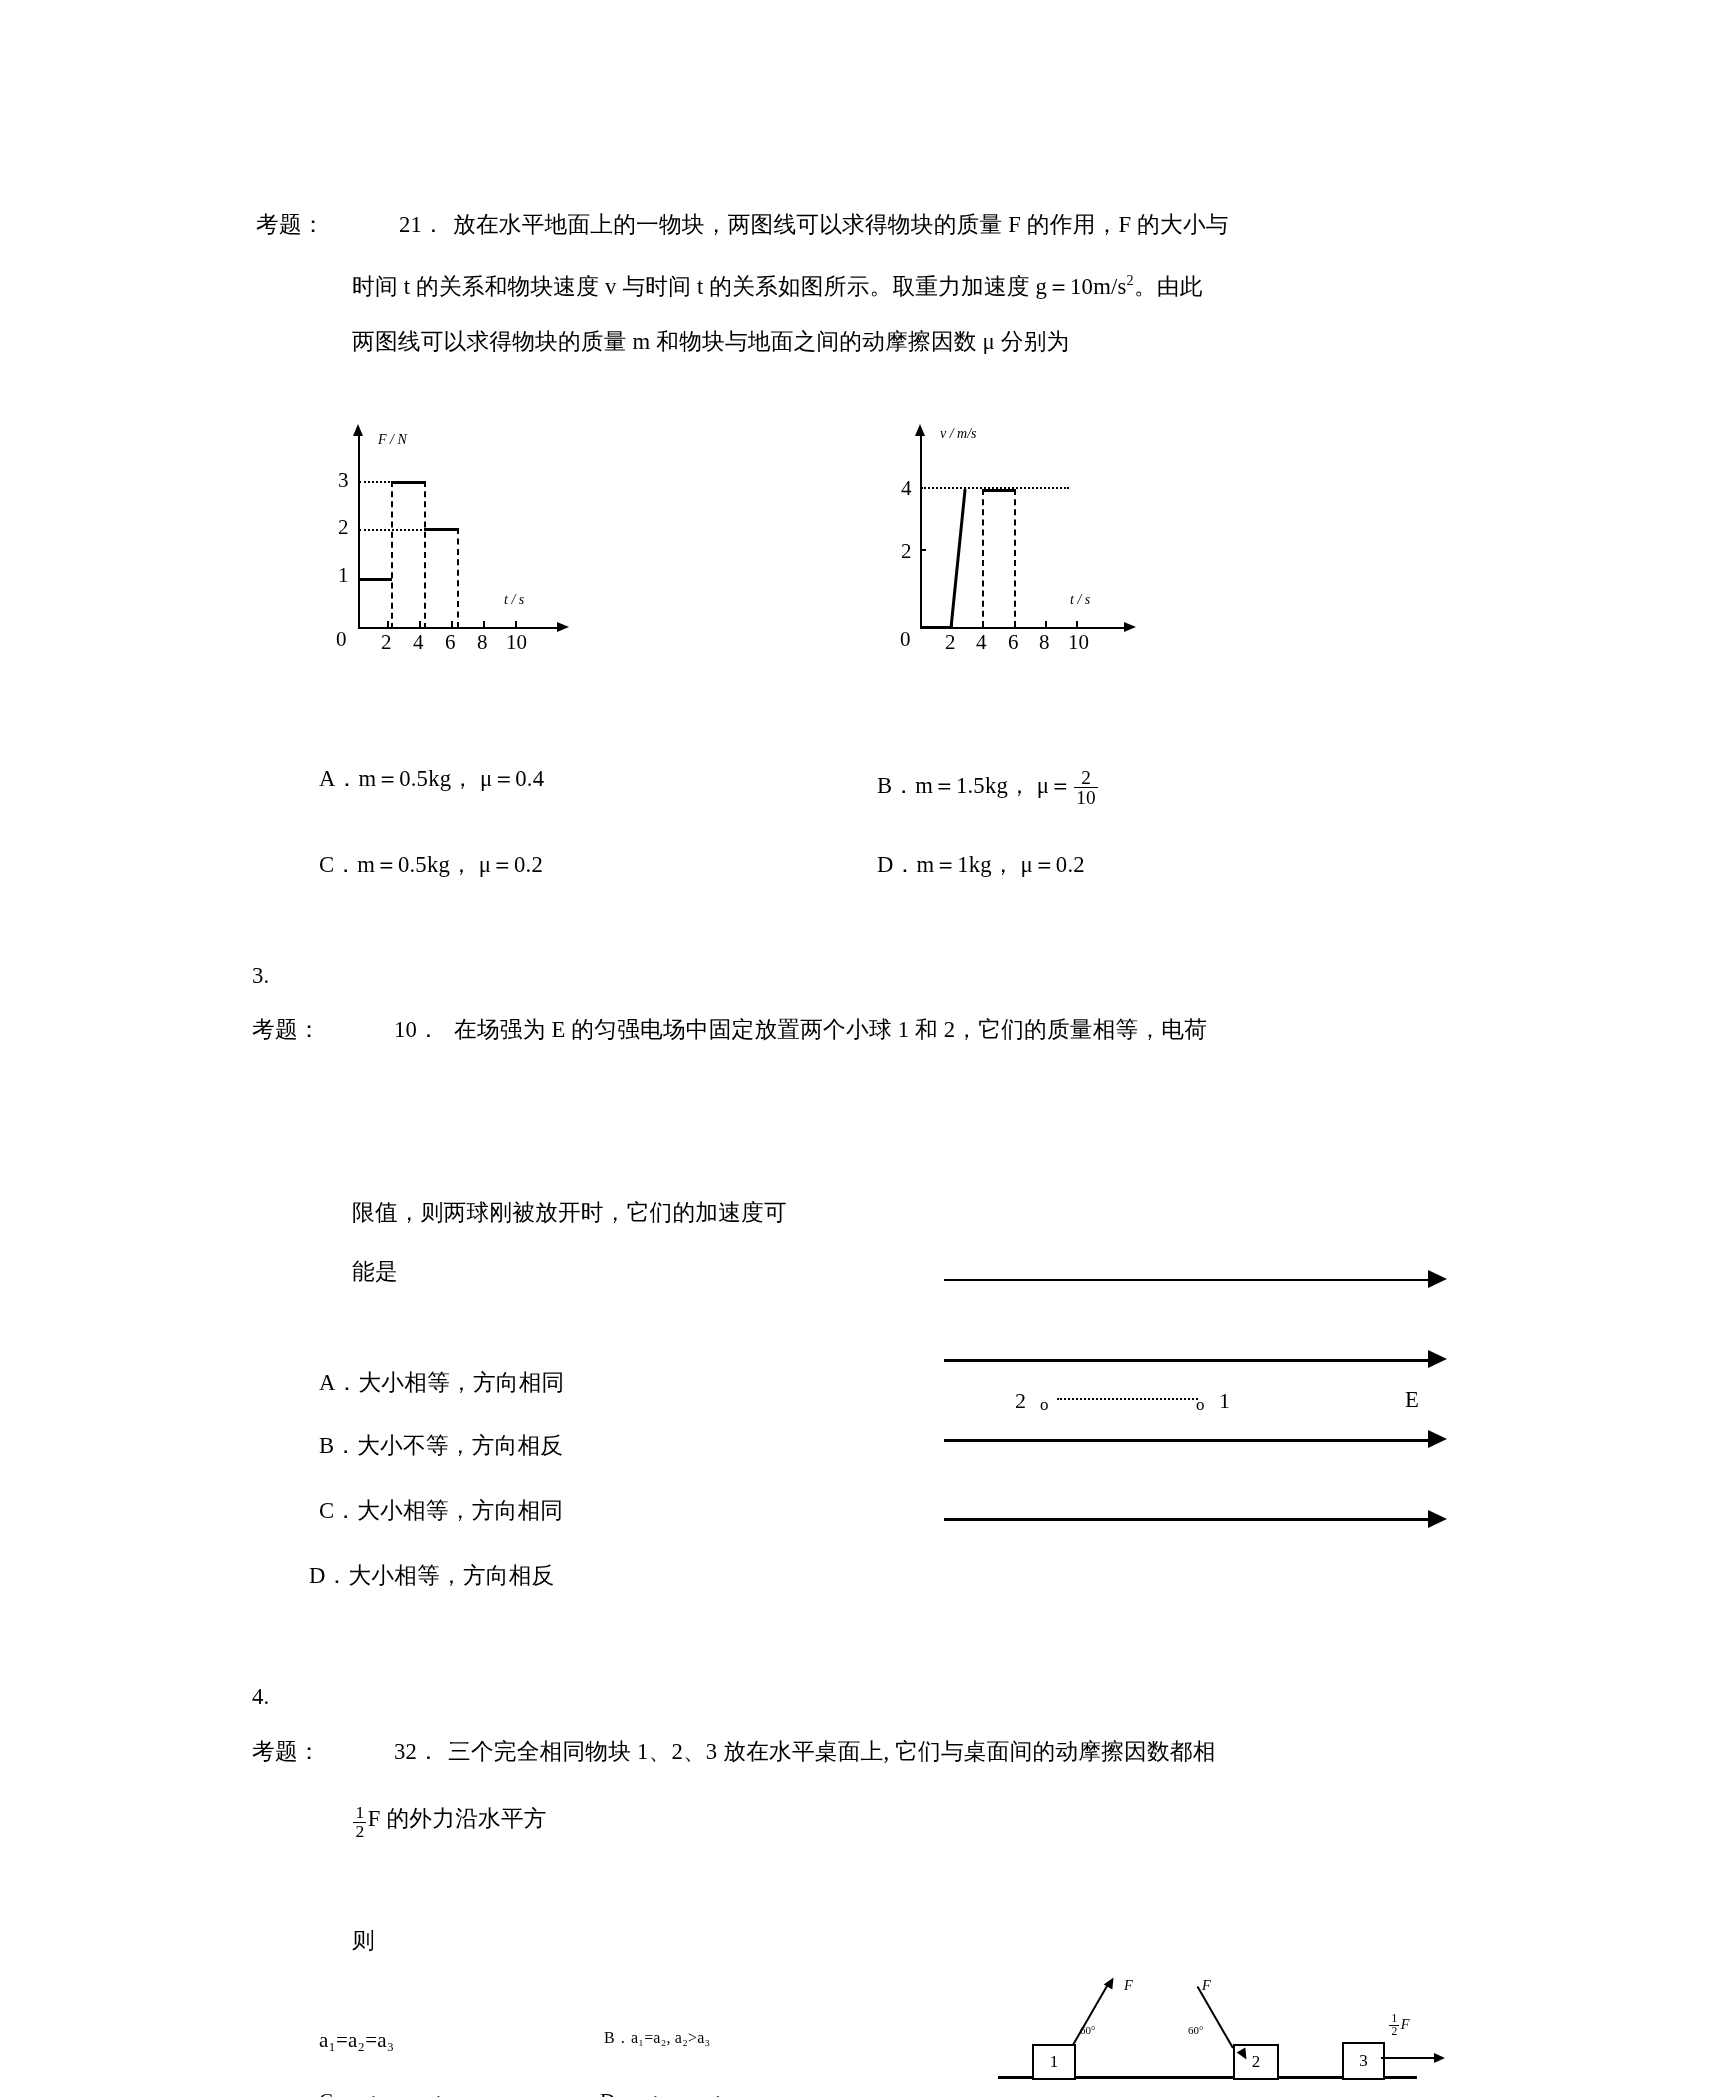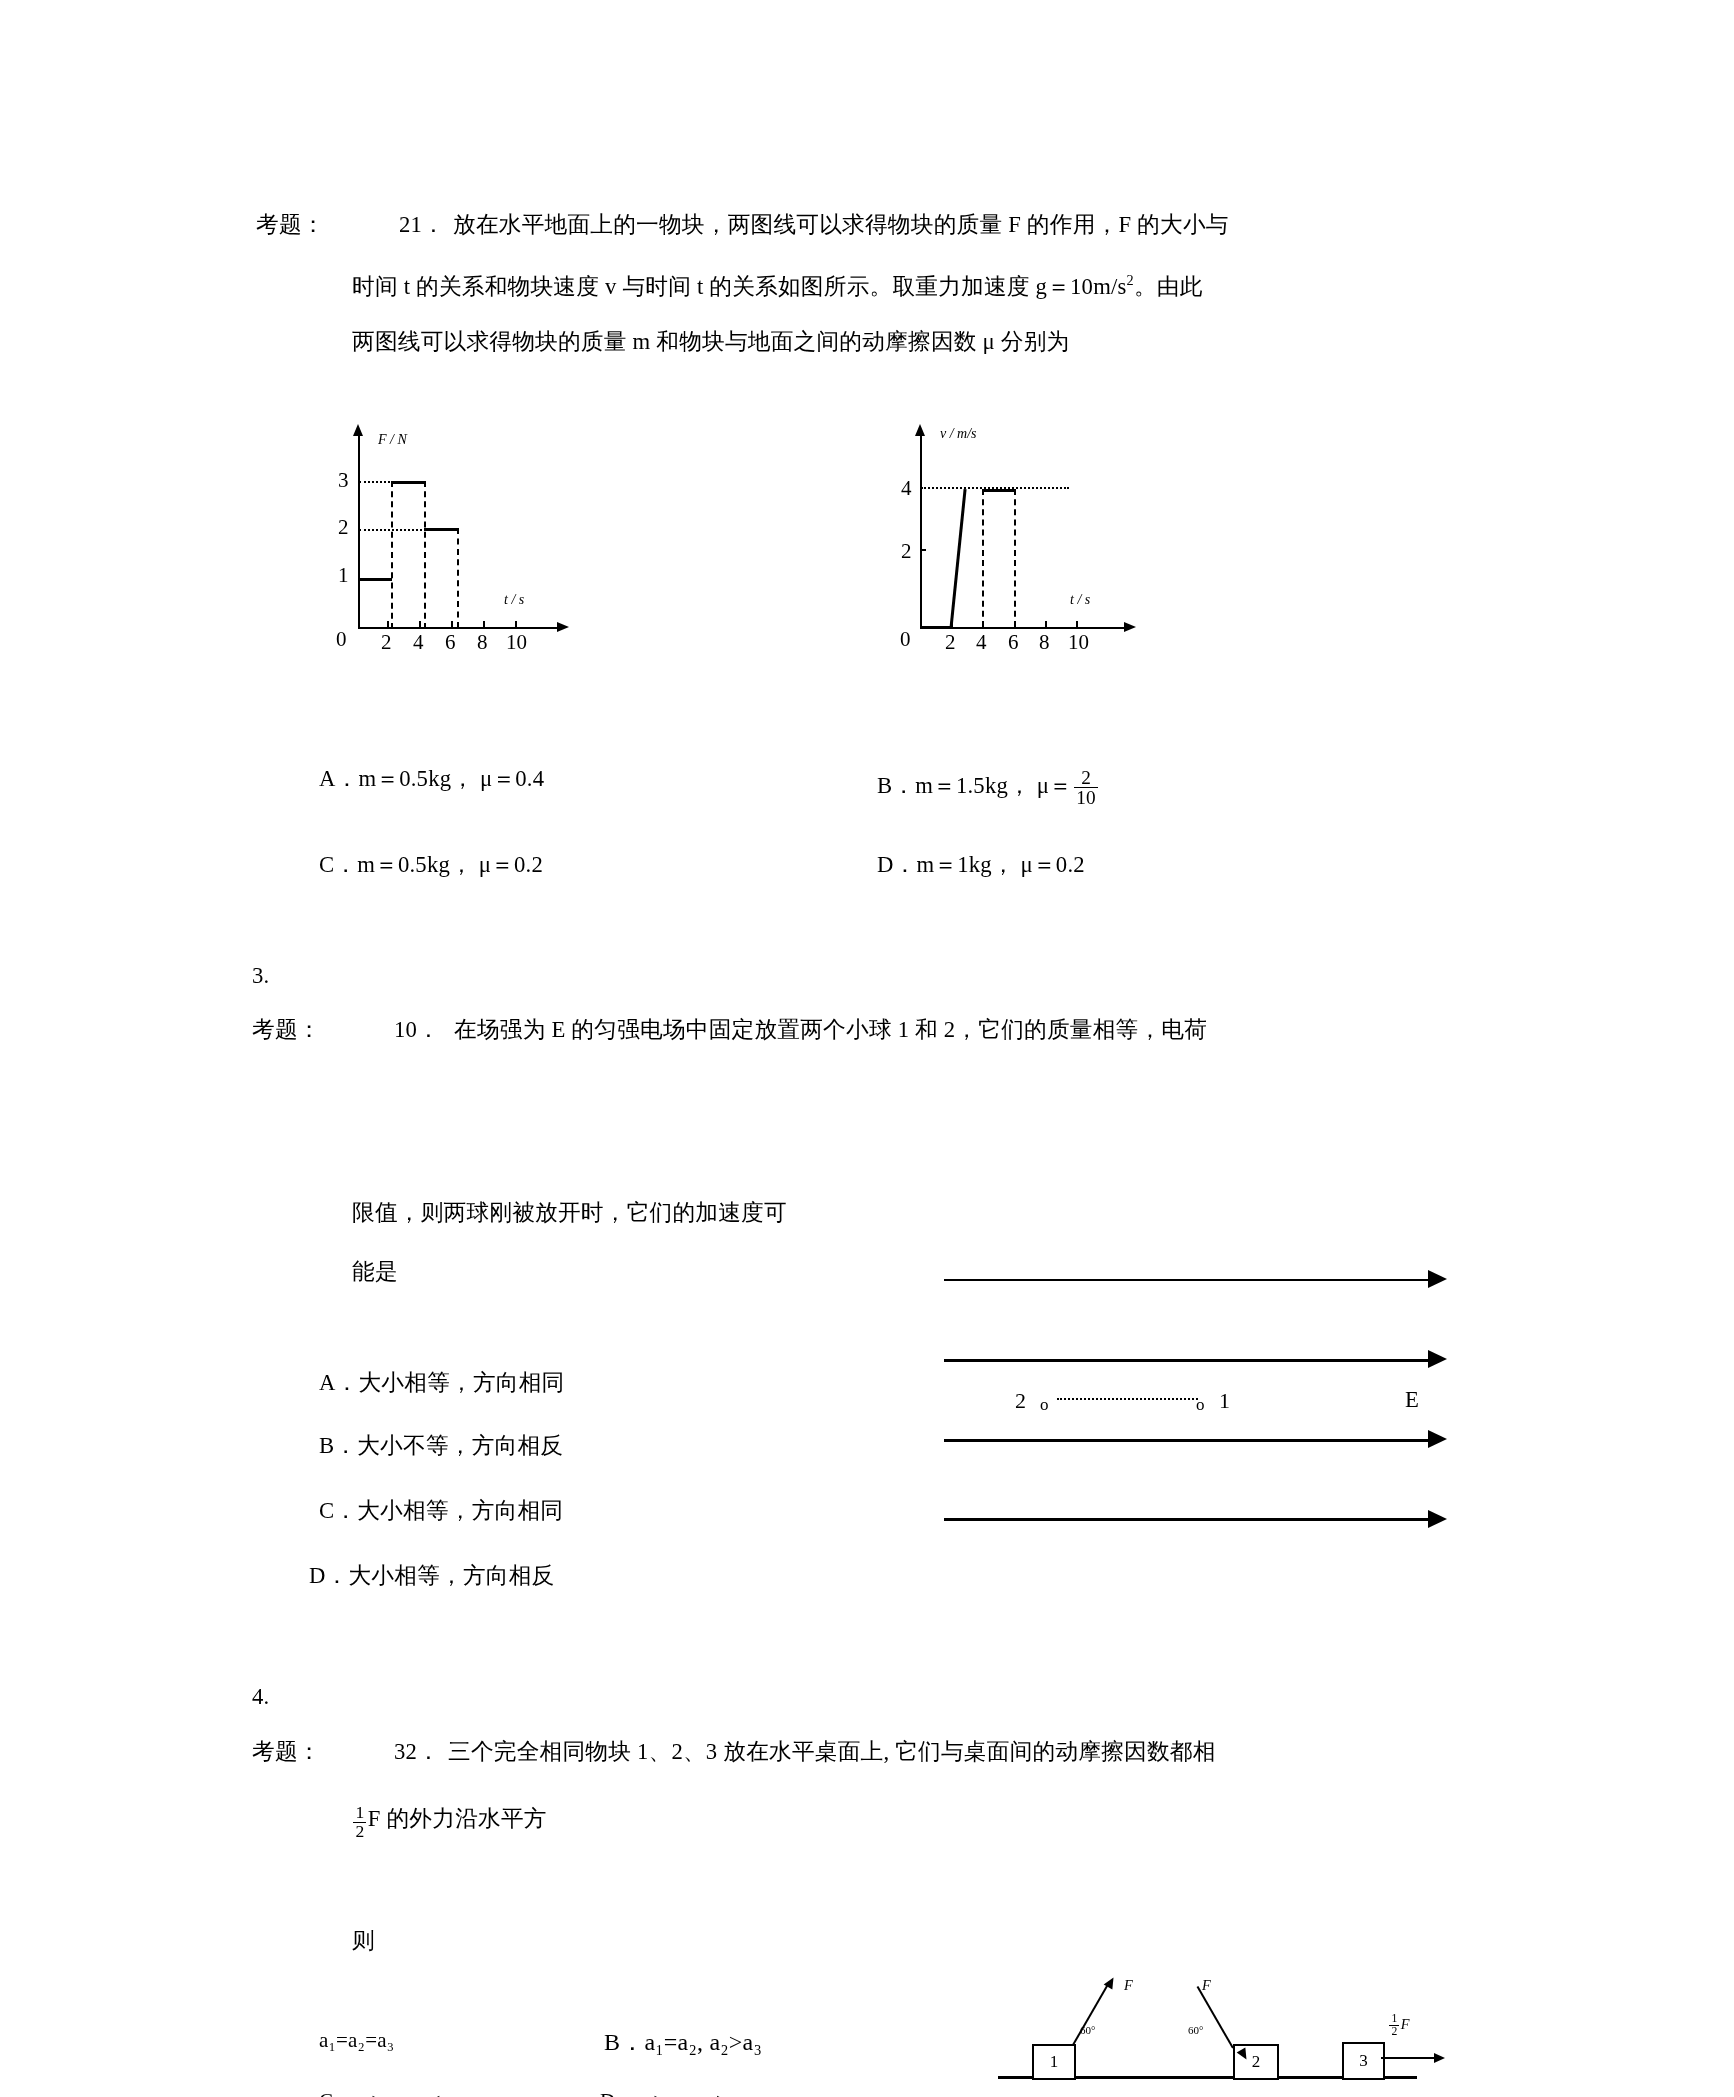--- a/index.html
+++ b/index.html
@@ -217,21 +217,21 @@
   <div class="line" style="left:448px;top:1741px;">三个完全相同物块 1、2、3 放在水平桌面上, 它们与桌面间的动摩擦因数都相</div>
 
   <div class="line" style="left:352px;top:1804px;">
     <span class="frac-sm"><span class="num">1</span><span class="den">2</span></span><span>F 的外力沿水平方</span>
   </div>
 
 
   <div class="line" style="left:352px;top:1930px;">则</div>
 
   <div class="line" style="left:319px;top:2030px;font-size:21px;">a₁=a₂=a₃</div>
-  <div class="line" style="left:604px;top:2030px;font-size:24px;">B．a₁=a₂, a₂&gt;a₃</div>
+  <div class="line" style="left:604px;top:2030px;font-size:16px;">B．a₁=a₂, a₂&gt;a₃</div>
   <div class="line" style="left:319px;top:2091px;font-size:21px;">C．a₁&gt;a₂, a₂&lt; a₃</div>
   <div class="line" style="left:600px;top:2091px;font-size:21px;">D．a₁&gt;a₂ , a₂&gt; a₃</div>
 
   <div class="graph" style="left:998px;top:1972px;width:470px;height:176px;">
 
     <div class="ground" style="left:0px;top:104px;width:419px;"></div>
 
     <div class="block" style="left:34px;top:72px;width:40px;height:32px;">
       <span>1</span>
     </div>

